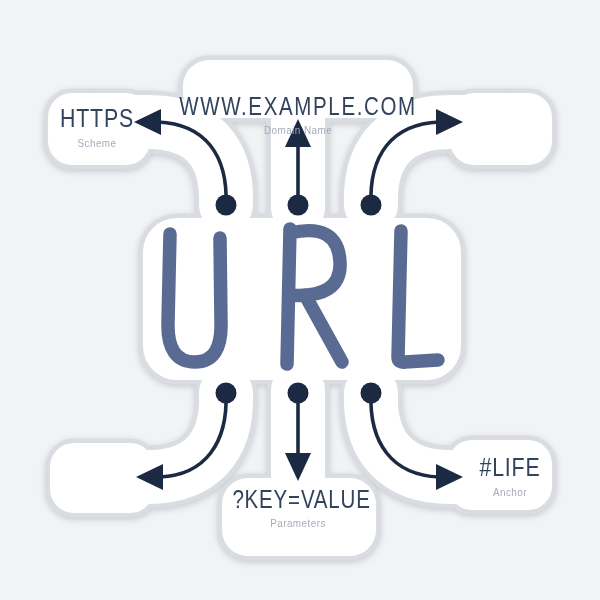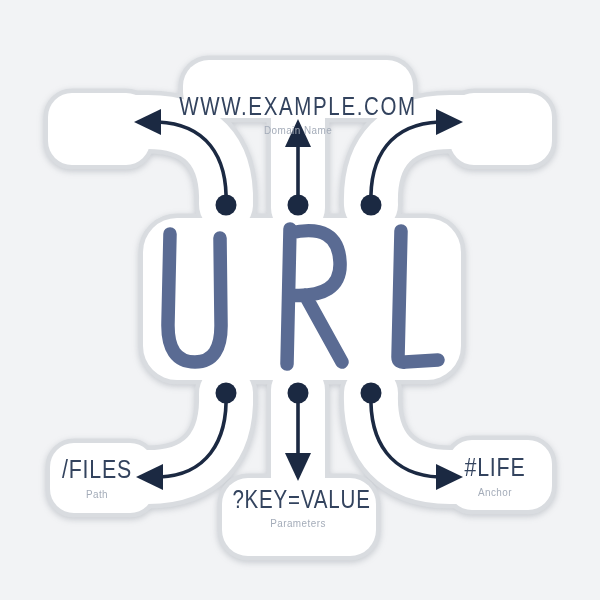--- a/index.html
+++ b/index.html
@@ -24,21 +24,21 @@
     transform:scaleX(0.9);transform-origin:50% 50%;
     color:#a4acb9;
   }
   .co-domain   {left:148px;top:70px;width:300px;margin-top:22px;}
   .co-domain .value{font-size:25px;letter-spacing:2px;}
   .co-scheme   {left:37px;top:103px;width:120px;}
   .co-port     {left:440px;top:103px;width:120px;}
   .co-path     {left:37px;top:454px;width:120px;}
   .co-params   {left:218px;top:485px;width:160px;}
   .co-params .value{font-size:25px;}
-  .co-anchor   {left:435px;top:452px;width:120px;}
+  .co-anchor   {left:450px;top:452px;width:120px;}
   .sr{position:absolute;left:270px;top:280px;opacity:0;pointer-events:none;}
 </style>
 </head>
 <body>
 
 <div class="stage">
 
   <svg width="600" height="600" viewBox="0 0 600 600">
 
     <g fill="#ffffff" stroke="#d9dce0" stroke-width="9" stroke-linecap="round" stroke-linejoin="round">
@@ -116,26 +116,26 @@
       <path d="M 290 229 L 287 364 M 290 233 Q 338 222 340 262 Q 342 299 289 295 M 305 295 L 342 362"></path>
       <path d="M 401 231 L 398 357 Q 398 363 405 362 L 438 360"></path>
     </g>
   </svg>
 
   <div class="callout co-domain">
     <div class="value">WWW.EXAMPLE.COM</div>
     <div class="caption">Domain Name</div>
   </div>
 
+  <div class="callout co-scheme">
+    <div class="value">HTTPS</div>
+    <div class="caption">Scheme</div>
+  </div>
 
 
-  <div class="callout co-path">
-    <div class="value">/FILES</div>
-    <div class="caption">Path</div>
-  </div>
 
   <div class="callout co-params">
     <div class="value">?KEY=VALUE</div>
     <div class="caption">Parameters</div>
   </div>
 
   <div class="callout co-anchor">
     <div class="value">#LIFE</div>
     <div class="caption">Anchor</div>
   </div>

